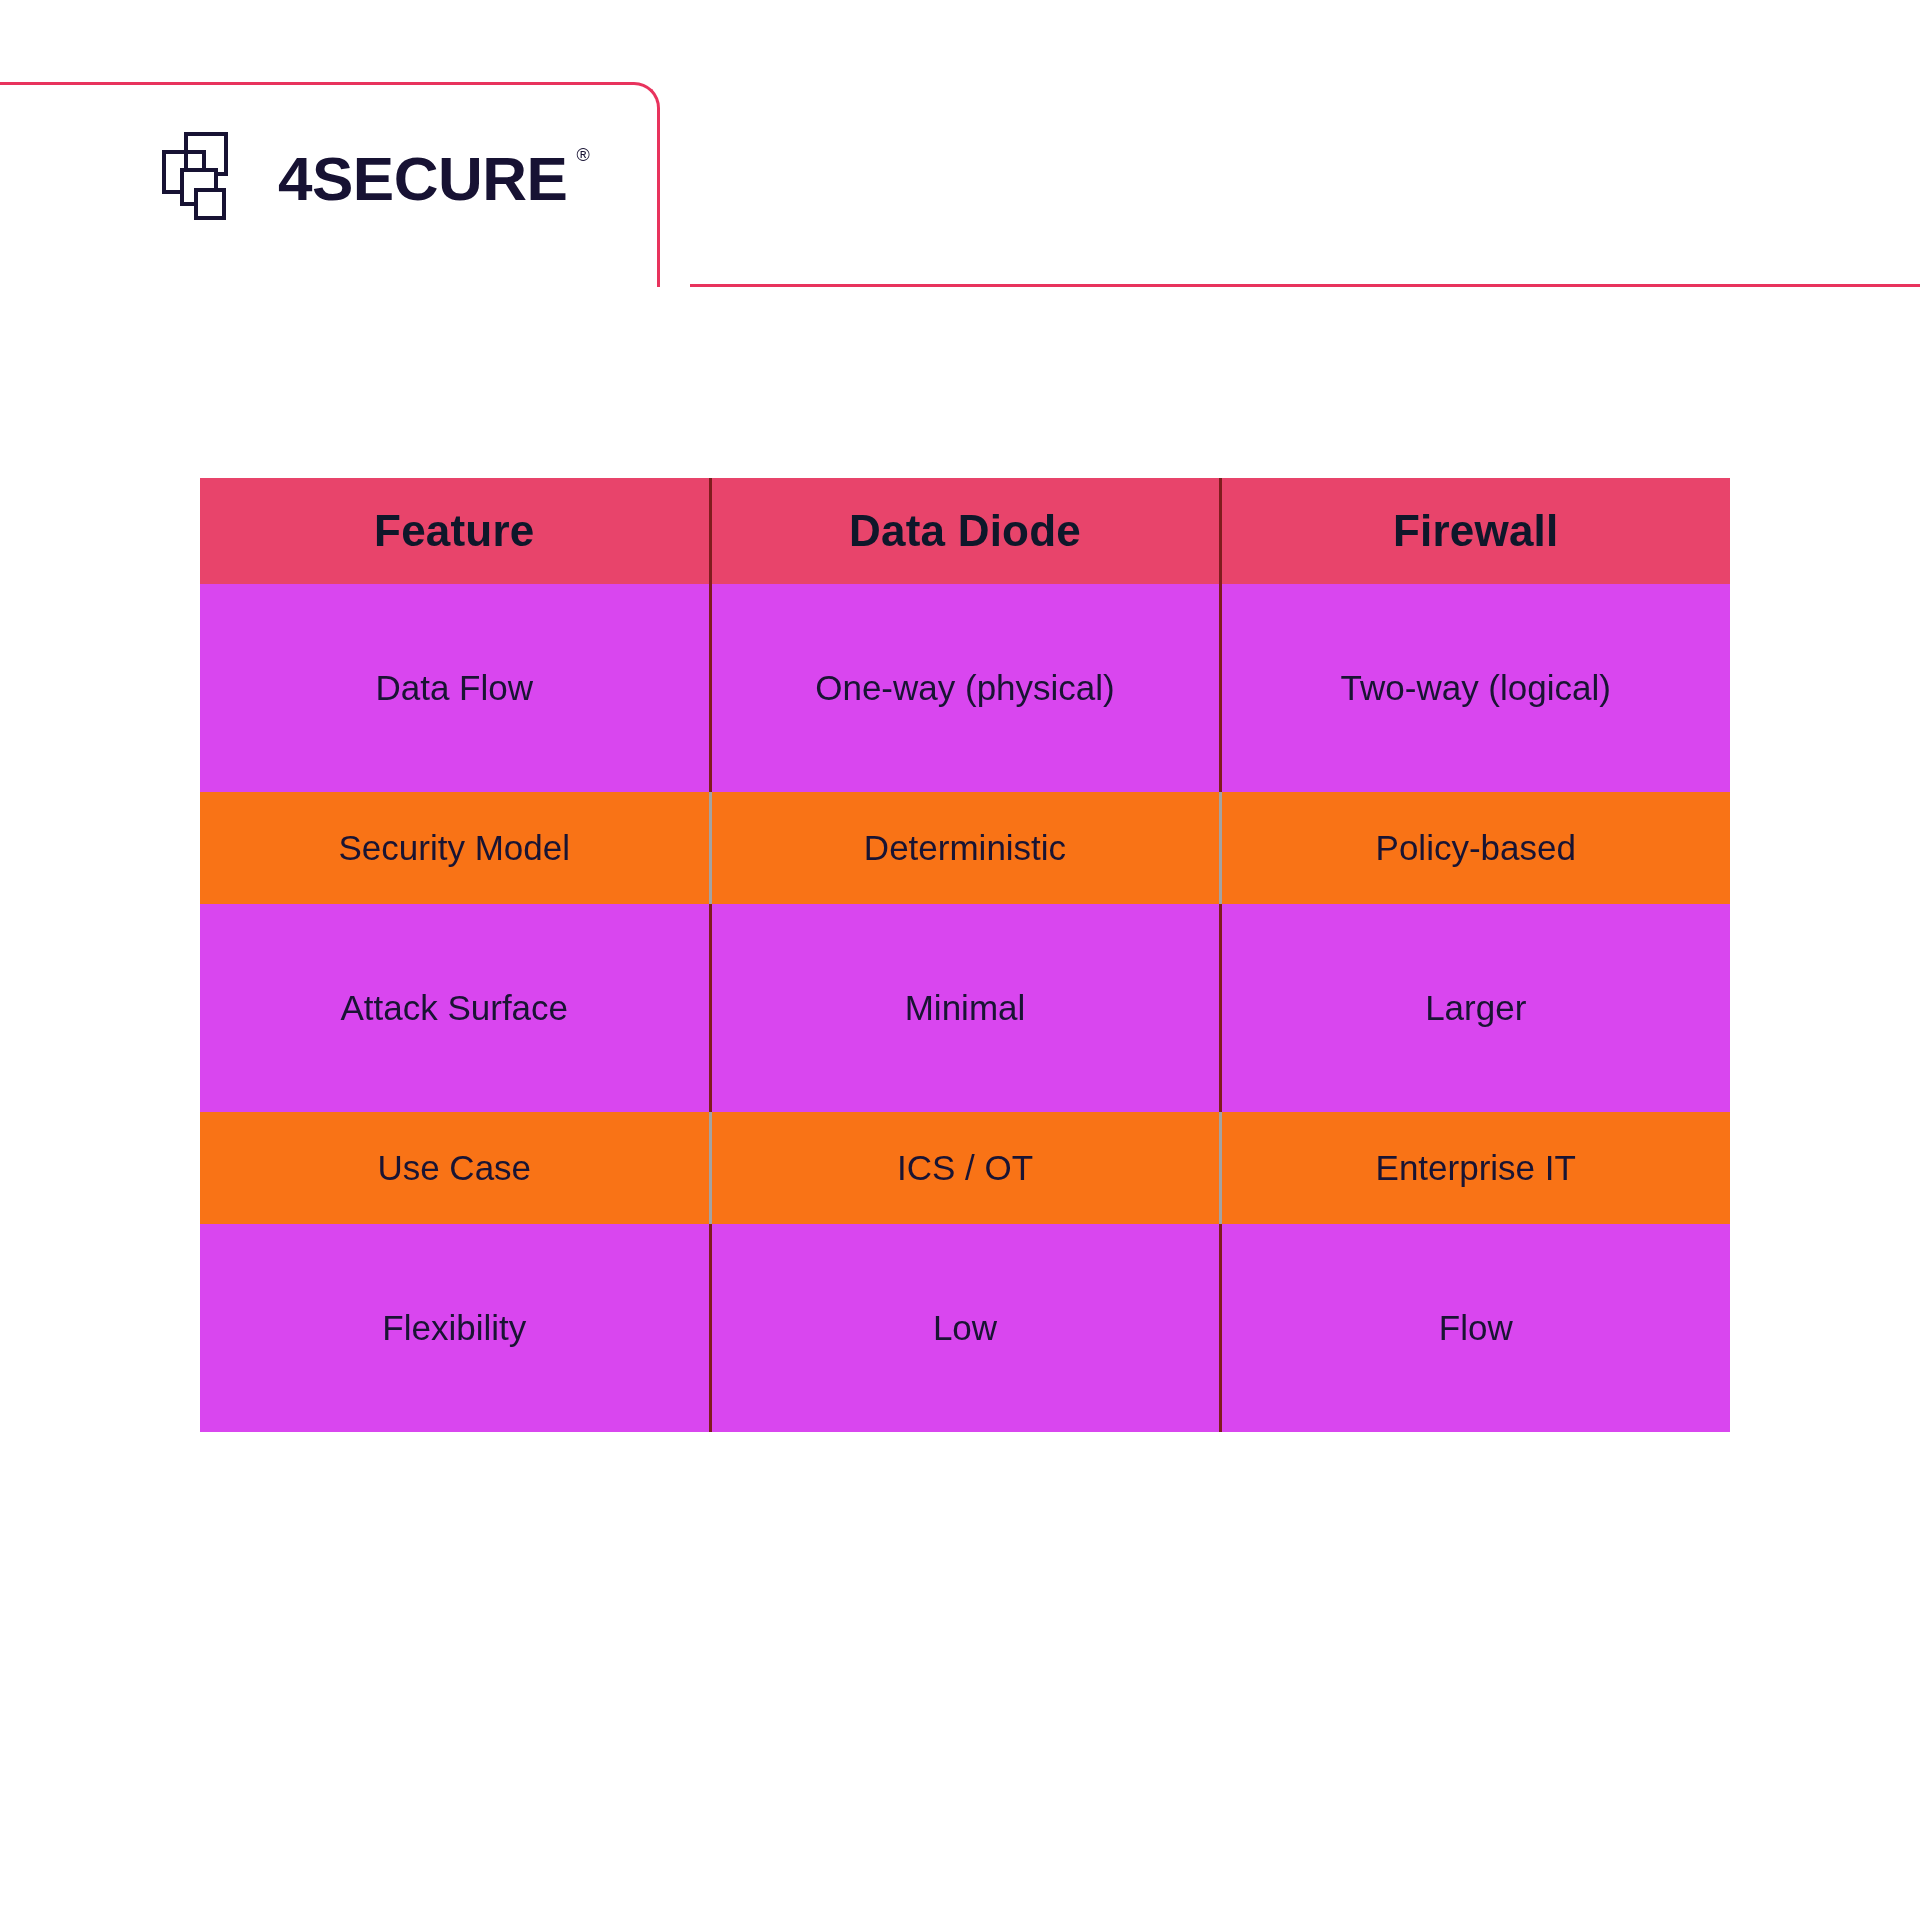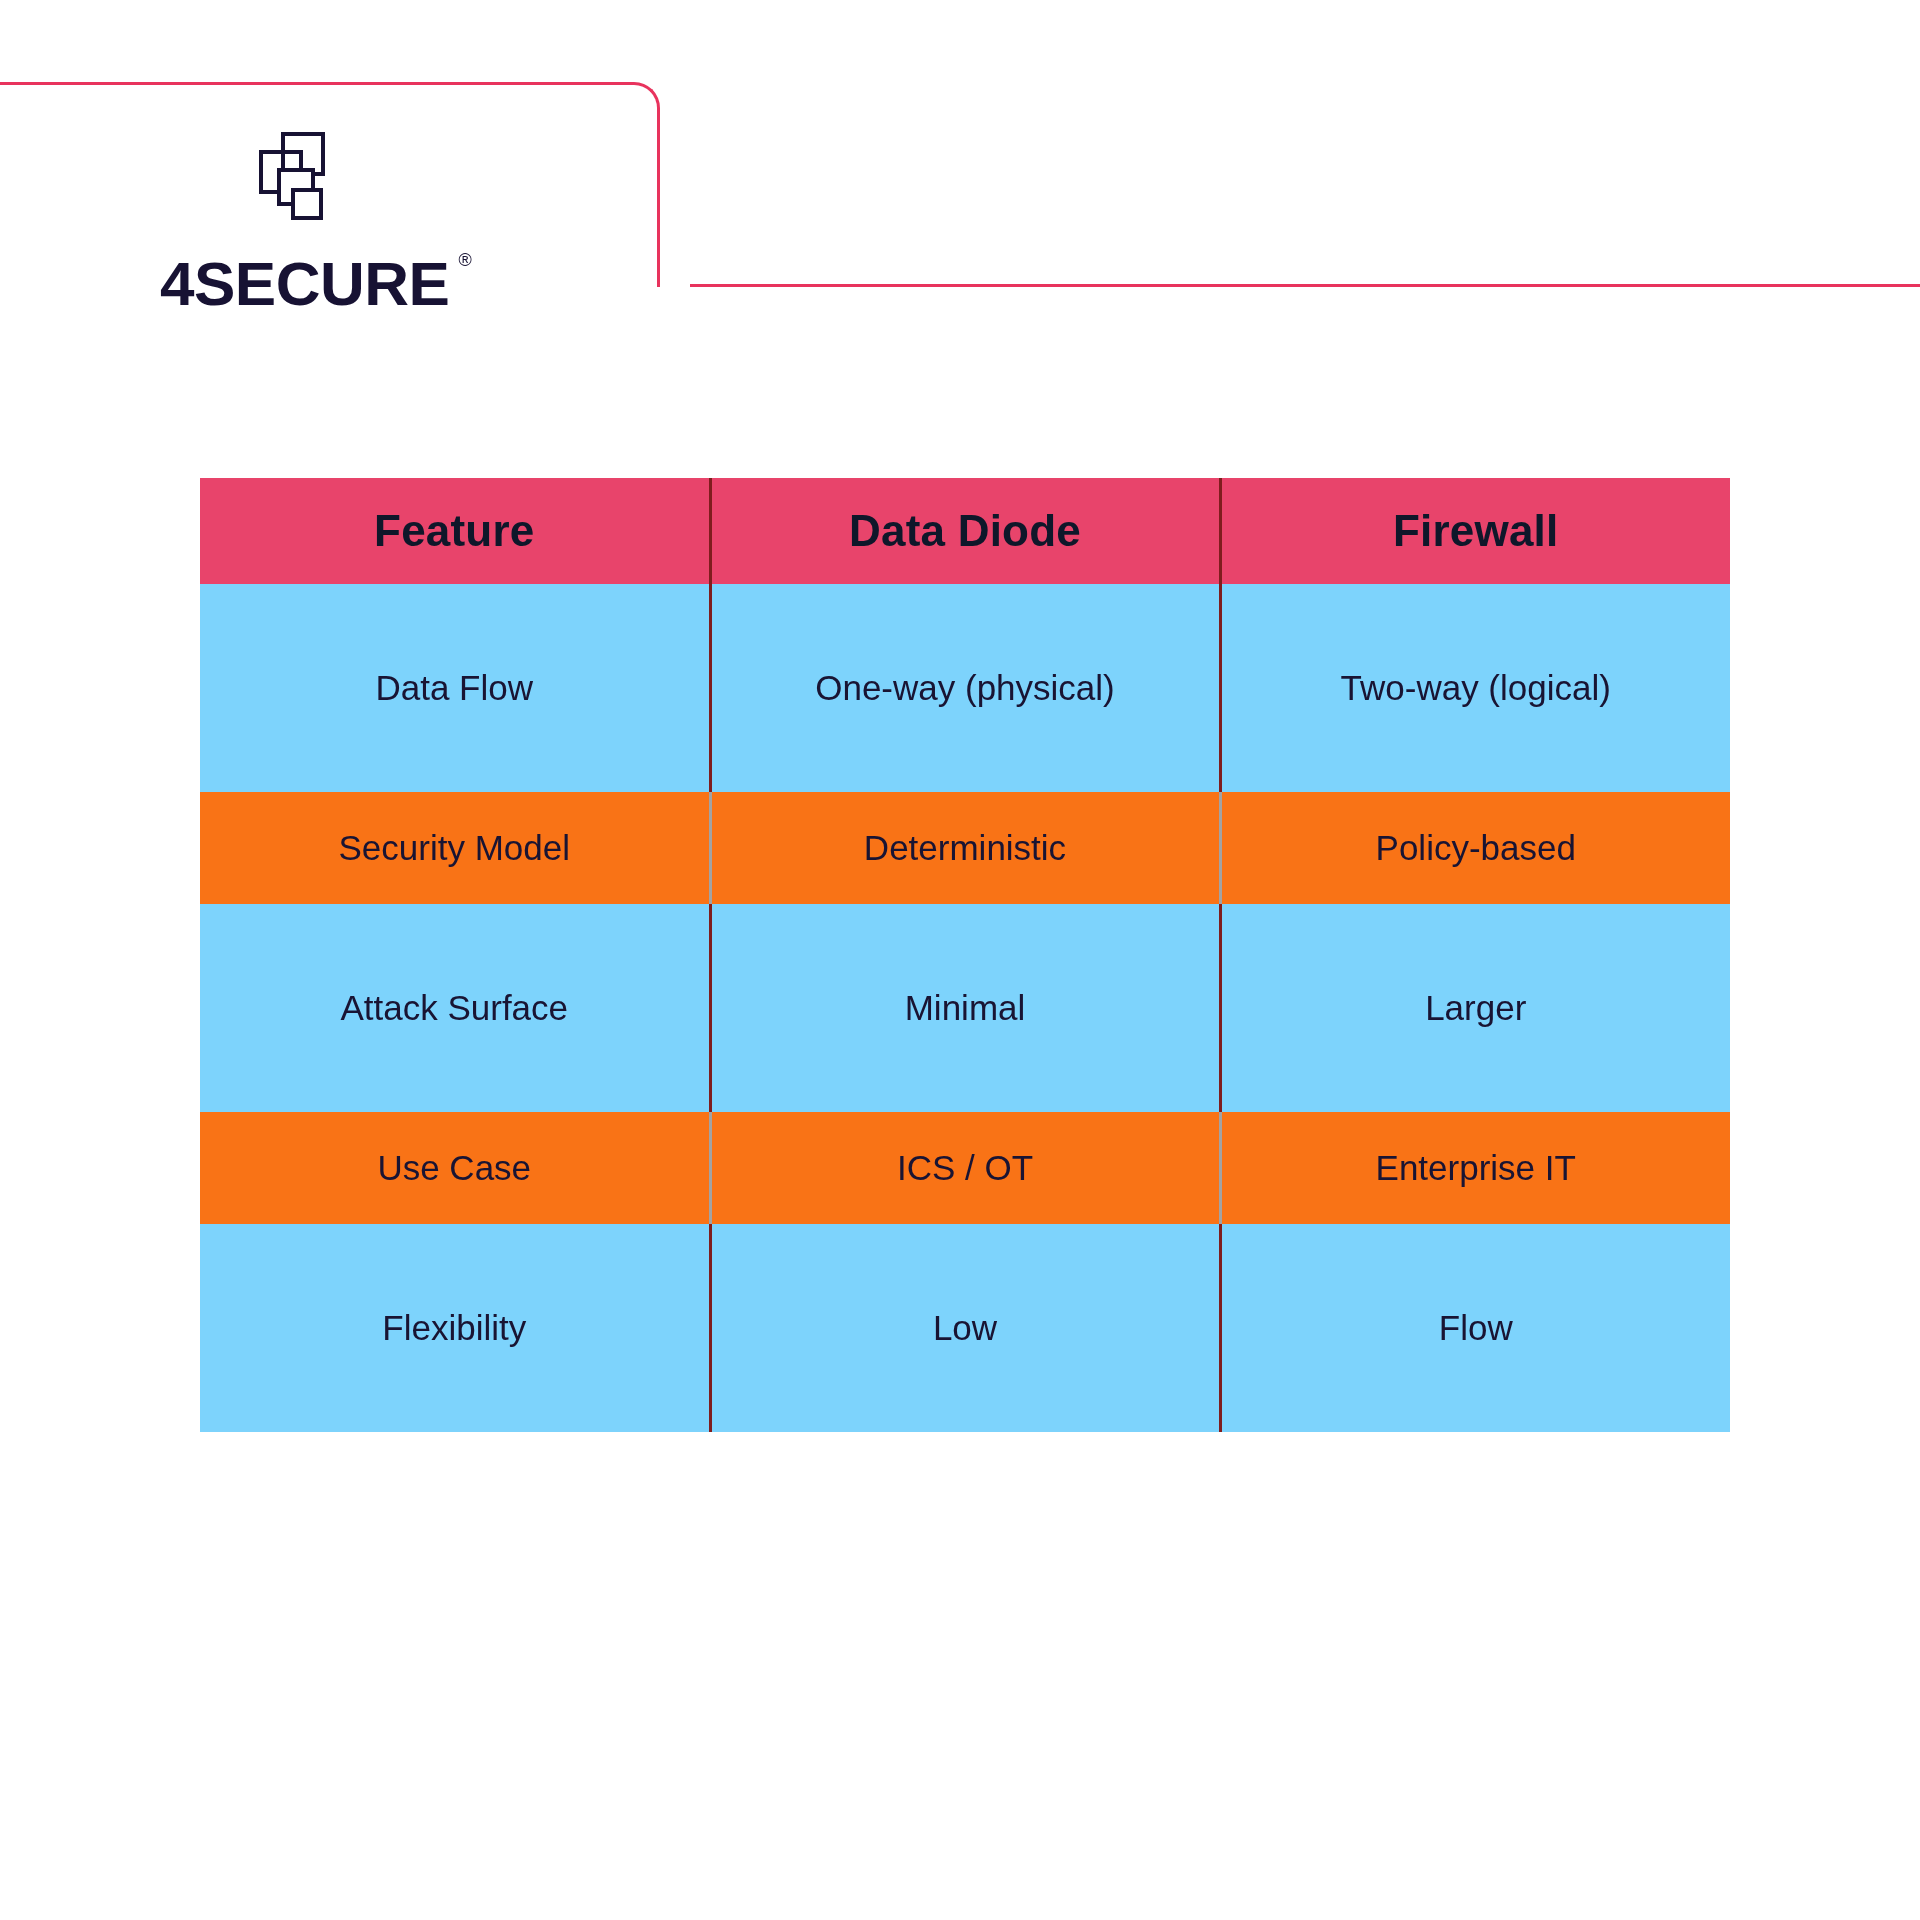--- a/index.html
+++ b/index.html
@@ -45,21 +45,20 @@
     background: #e8335d;
   }
 
   .brand {
     position: absolute;
     left: 160px;
     top: 130px;
     display: flex;
     align-items: center;
     gap: 22px;
-    flex-direction: column;
   }
   .brand-mark {
     width: 96px;
     height: 96px;
     position: relative;
   }
   .brand-text {
     font-size: 62px;
     font-weight: 700;
     letter-spacing: -0.5px;
@@ -102,21 +101,21 @@
   .cmp-table td.col-sep {
     border-left: 3px solid #7f1d1d;
   }
   .cmp-table td {
     font-size: 35px;
     font-weight: 400;
     color: #191433;
     height: 206px;
   }
   tr.row-shaded td {
-    background: #7dd3fc;
+    background: #d946ef;
   }
   tr.row-plain td {
     background: #f97316;
     height: 110px;
   }
   tr.row-plain td.col-sep {
     border-left: 3px solid #a3a3a3;
   }
 </style>
 </head>

